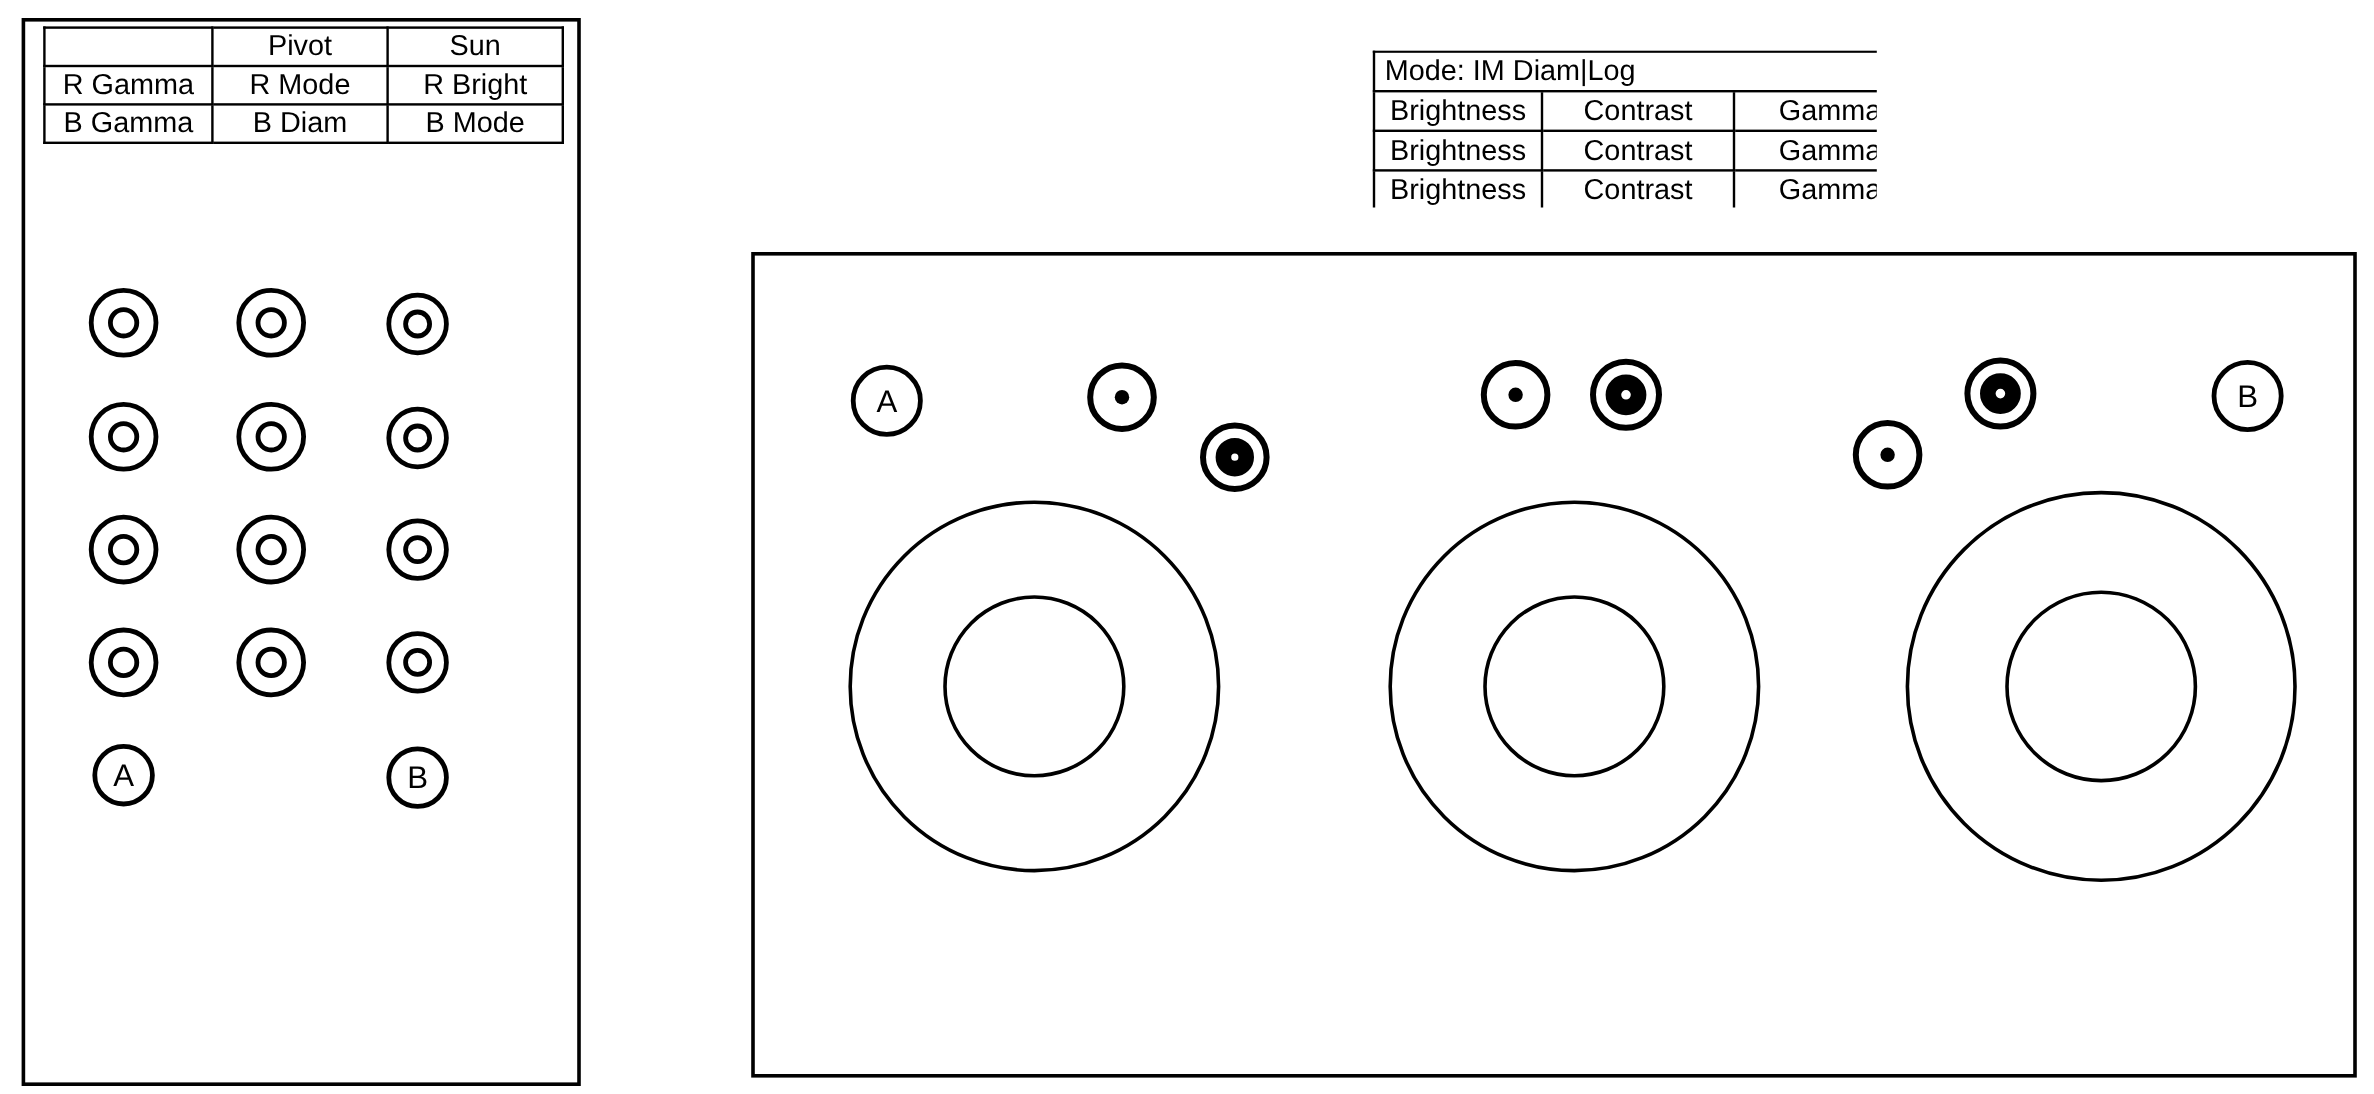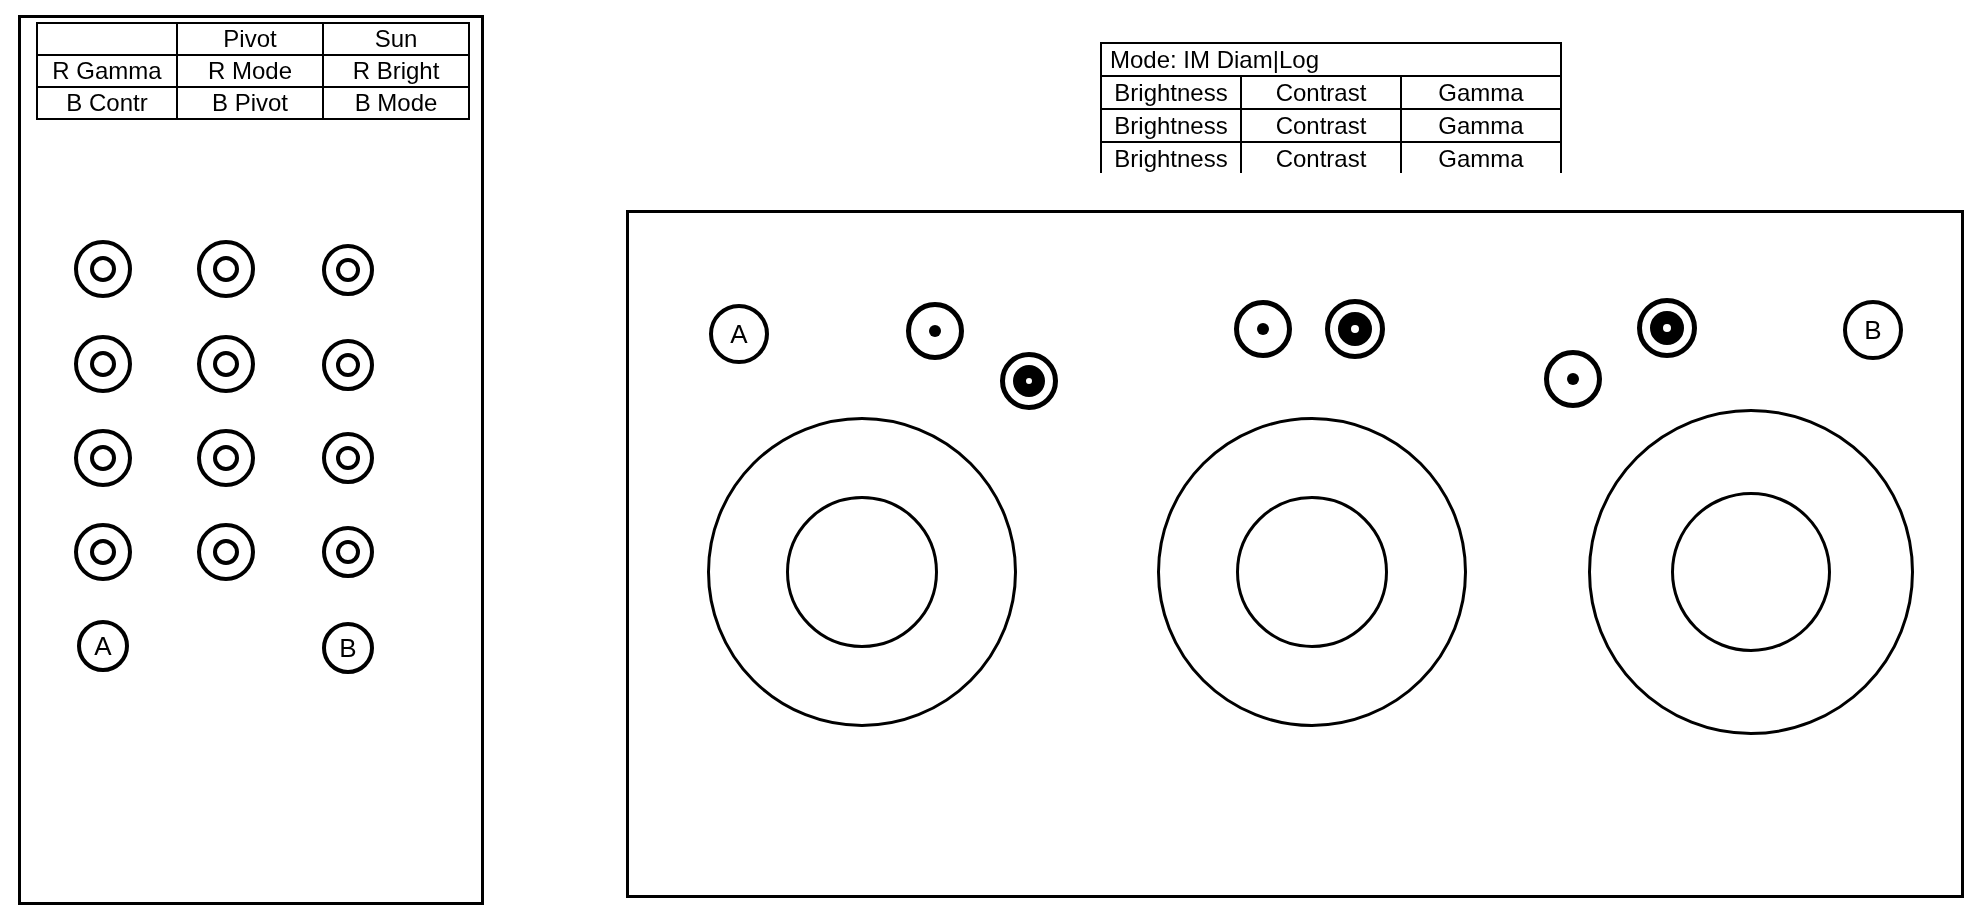--- a/index.html
+++ b/index.html
@@ -35,21 +35,21 @@
     background:#ffffff;
   }
 
   
   #left-table-wrap{position:absolute;left:36px;top:22px;z-index:4;}
   #left-table{width:432px;}
   #left-table td{height:30px;font-size:24px;padding:0 4px;}
   #left-table col.c1{width:140px;}
   #left-table col.c2{width:146px;}
   #left-table col.c3{width:146px;}
-  #right-table{width:460px;}
+  #right-table{width:460px;margin-left:44px;}
   #right-table td{height:31px;font-size:24px;padding:0 5px;}
   #right-table td.mode{text-align:left;padding-left:8px;}
   #right-table col.r1{width:140px;}
   #right-table col.r2{width:160px;}
   #right-table col.r3{width:160px;}
   
   #right-table-clip{
     position:absolute;left:1100px;top:42px;width:464px;height:131px;
     overflow:hidden;z-index:6;
   }
@@ -135,22 +135,22 @@
           <td></td>
           <td>Pivot</td>
           <td>Sun</td>
         </tr>
         <tr>
           <td>R Gamma</td>
           <td>R Mode</td>
           <td>R Bright</td>
         </tr>
         <tr>
-          <td>B  Contr</td>
-          <td>B Pivot</td>
+          <td>B  Gamma</td>
+          <td>B Diam</td>
           <td>B Mode</td>
         </tr>
       </tbody>
     </table>
   </div>
 
   <div class="circ knob-sm" style="left:74px;top:240px;width:58px;height:58px;">
     <div class="inner" style="width:26px;height:26px;"></div>
   </div>
   <div class="circ knob-sm" style="left:197px;top:240px;width:58px;height:58px;">

